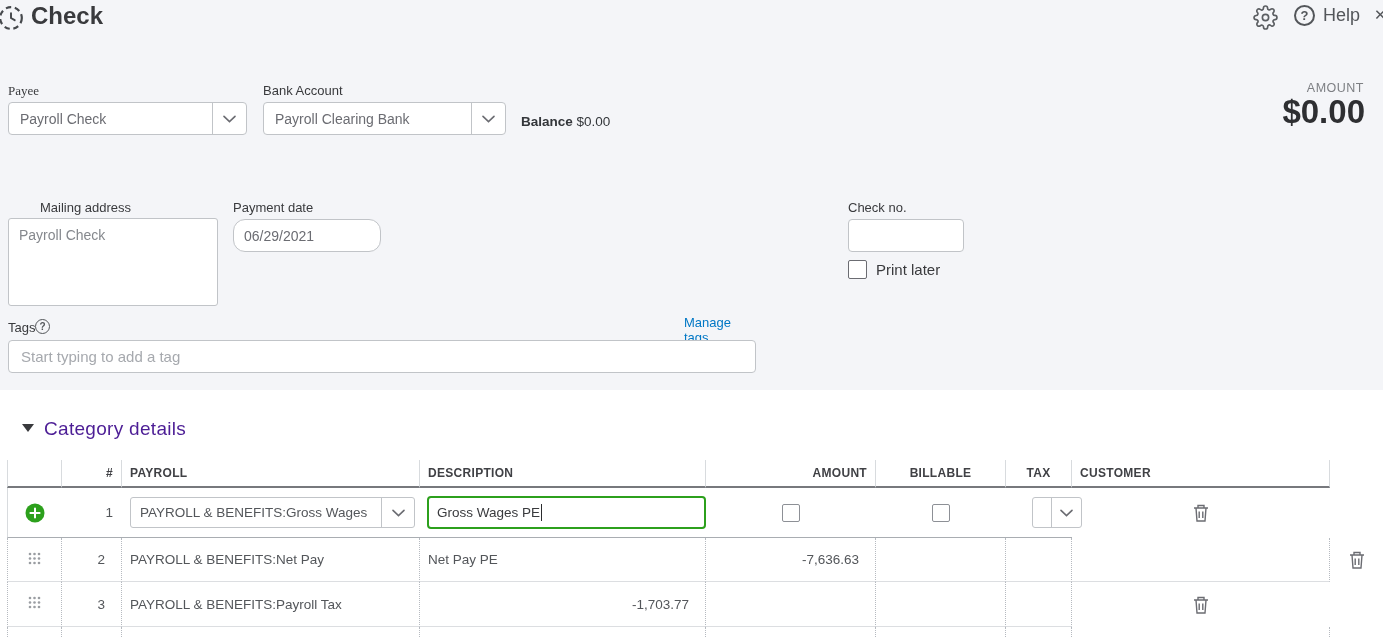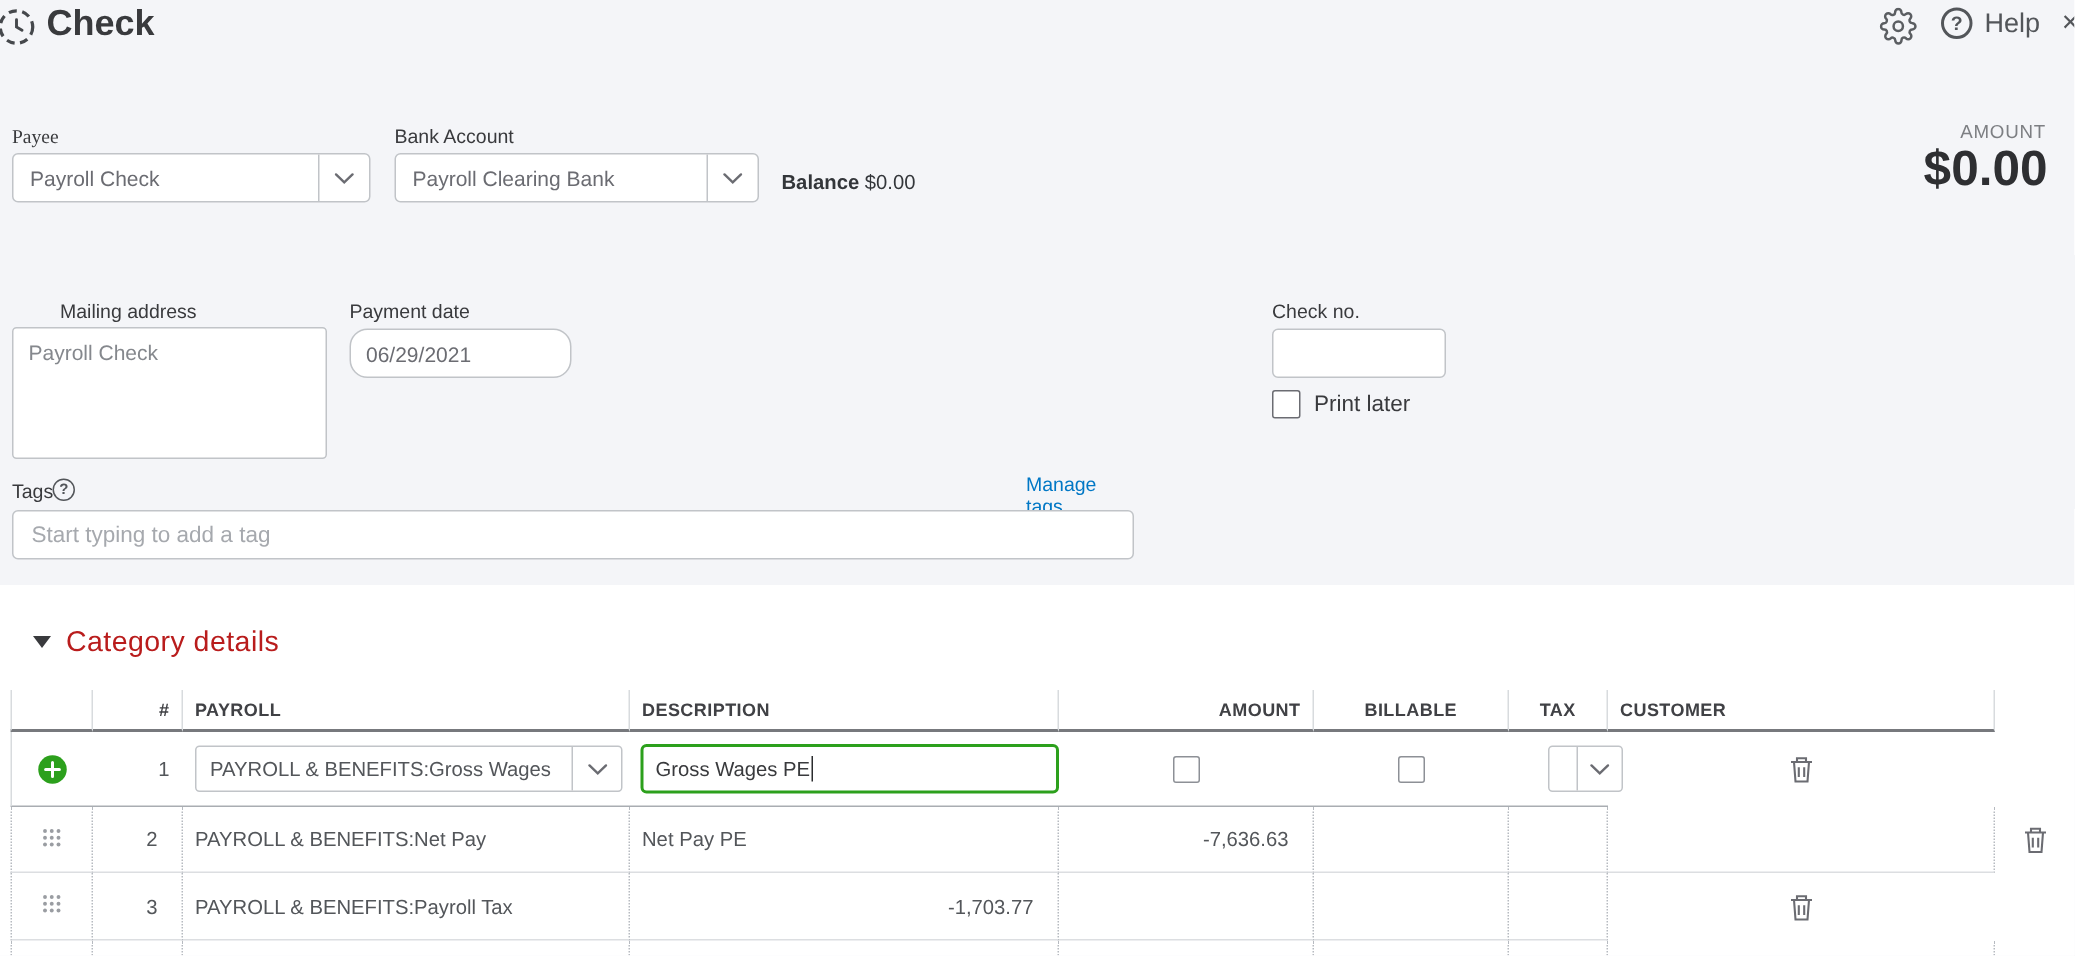--- a/index.html
+++ b/index.html
@@ -35,21 +35,21 @@
   .print-lbl { position:absolute; left:876px; top:261px; font-size:15px; color:#393a3d; }
 
   .tags-help { position:absolute; left:35px; top:319px; width:15px; height:15px; border:1.3px solid #53565a; border-radius:50%; display:flex; align-items:center; justify-content:center; }
   .tags-help::before { content:"?"; font-size:10px; font-weight:700; color:#53565a; }
   .manage-tags { position:absolute; left:684px; top:315px; width:74px; font-size:13px; color:#0077c5; cursor:pointer; }
   .tags-input { position:absolute; left:8px; top:340px; width:748px; height:33px; border:1px solid #c1c4c8; border-radius:4px; padding:0 12px; font-size:15px; color:#393a3d; background:#fff; outline:none; font-family:"Liberation Sans", sans-serif; }
   .tags-input::placeholder { color:#a6a9ae; }
 
   
   .cat-toggle { position:absolute; left:22px; top:424px; width:0; height:0; border-left:6px solid transparent; border-right:6px solid transparent; border-top:8px solid #393a3d; cursor:pointer; }
-  .cat-title { position:absolute; left:44px; top:418px; font-size:19px; color:#b91c1c; letter-spacing:.3px; }
+  .cat-title { position:absolute; left:44px; top:418px; font-size:19px; color:#4c1d95; letter-spacing:.3px; }
 
   .table { position:absolute; left:7px; top:460px; width:1376px; }
   .t-row { display:grid; grid-template-columns:55px 60px 298px 286px 170px 130px 66px 258px 53px; background:#fff; }
   .t-head { height:28px; }
   .hc { display:flex; align-items:center; padding:0 8px; font-size:12px; font-weight:700; letter-spacing:.3px; color:#404145; border-right:1px solid #d8dbde; border-bottom:2px solid #77797d; white-space:nowrap; }
   .hc.first { border-left:1px solid #d8dbde; }
   .hc.right { justify-content:flex-end; }
   .hc.center { justify-content:center; }
   .hc.last { border-right:none; border-bottom:none; }
 

